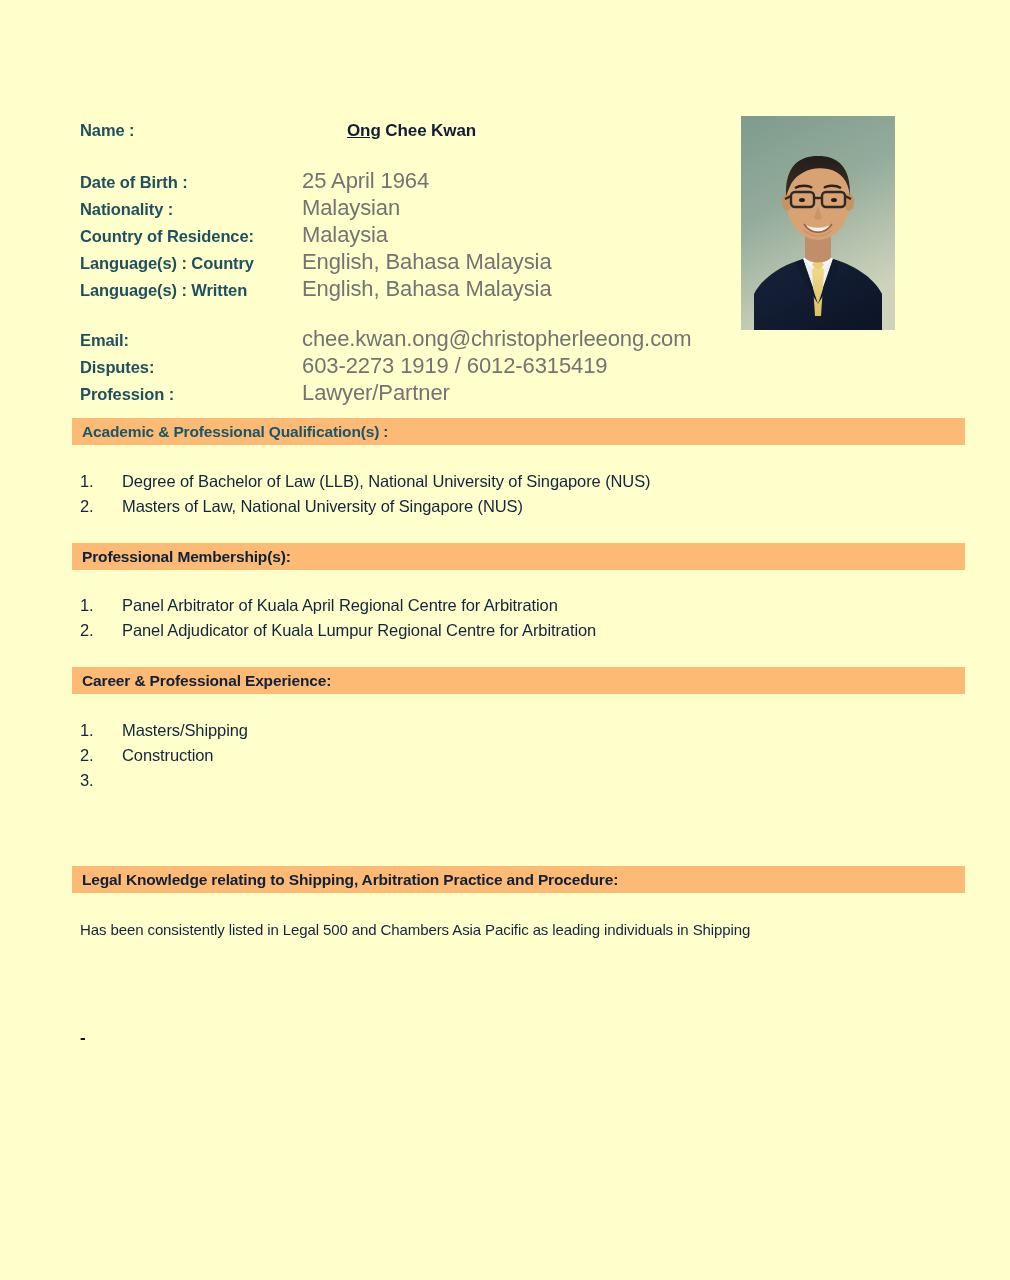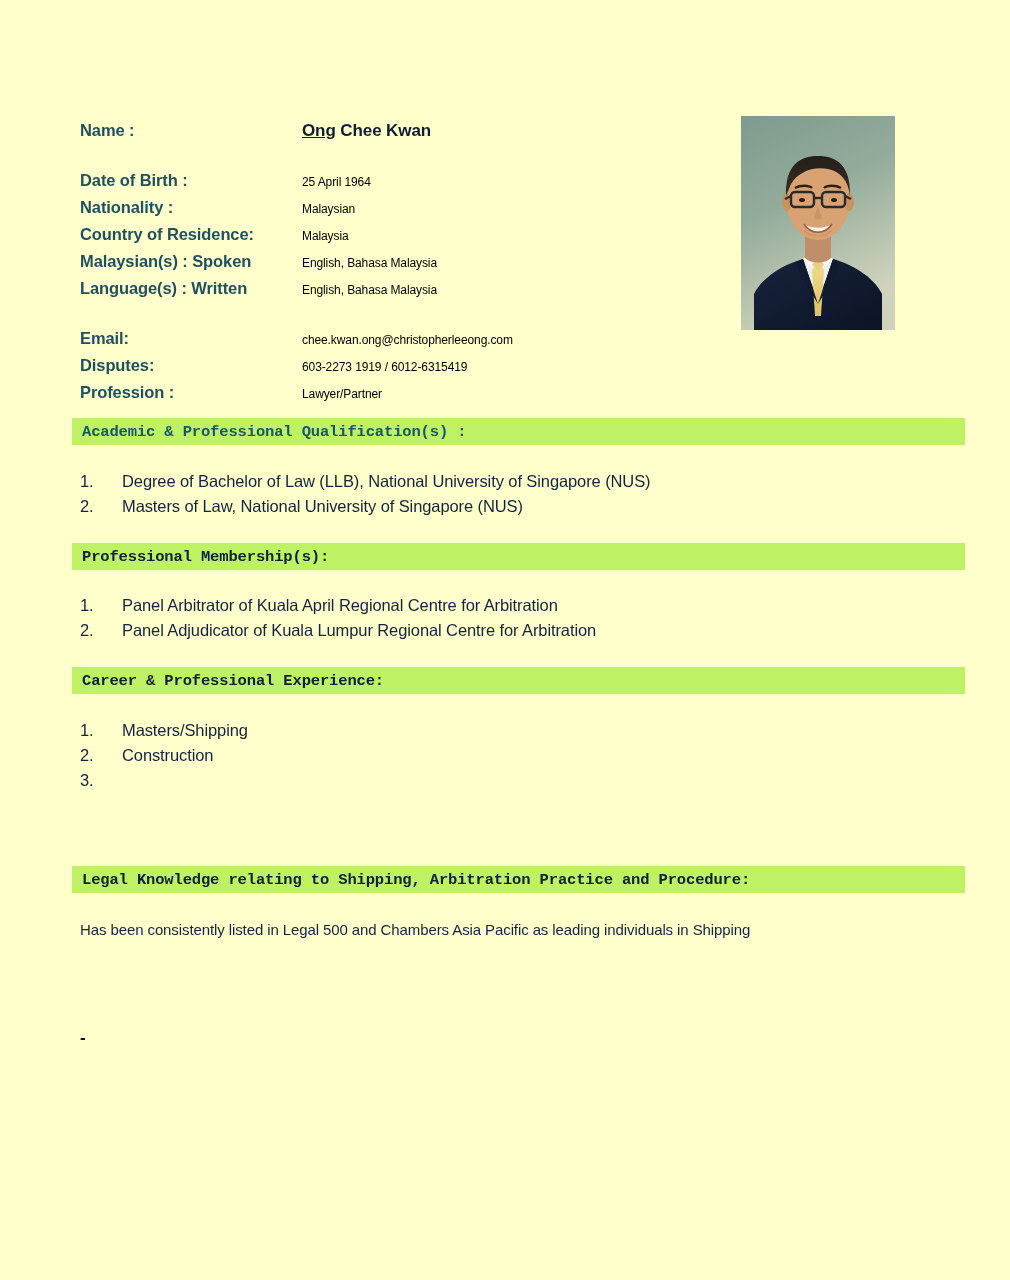--- a/index.html
+++ b/index.html
@@ -36,28 +36,29 @@
   }
   .info-label {
     width: 222px;
     flex: 0 0 222px;
     font-weight: bold;
     font-size: 16.5px;
     color: #1f5060;
     letter-spacing: -0.1px;
   }
   .info-value {
-    font-size: 12px;
-    color: #000000;
+    font-size: 22px;
+    color: #737373;
     letter-spacing: -0.1px;
   }
   .info-value.name-value {
     font-weight: bold;
     color: #101d33;
     font-size: 17px;
+    margin-left: 45px;
   }
   .name-underline {
     text-decoration: underline;
   }
   .gap-lg { height: 25px; }
   .gap-md { height: 23px; }
 
   
   .portrait {
     position: absolute;
@@ -69,24 +70,23 @@
     background: #8aa898;
   }
   .portrait svg { display: block; }
 
   
   .section-bar {
     position: absolute;
     left: 72px;
     width: 893px;
     height: 27px;
-    background: #bef264;
+    background: #fdba74;
     display: flex;
     align-items: center;
-    font-family: Liberation Mono, monospace;
   }
   .section-bar .bar-text {
     padding-left: 10px;
     font-weight: bold;
     font-size: 15.5px;
     letter-spacing: -0.15px;
     color: #0f2038;
   }
   .section-bar.teal .bar-text {
     color: #18566a;
@@ -147,21 +147,21 @@
     </div>
     <div class="info-row">
       <div class="info-label">Nationality :</div>
       <div class="info-value">Malaysian</div>
     </div>
     <div class="info-row">
       <div class="info-label">Country of Residence:</div>
       <div class="info-value">Malaysia</div>
     </div>
     <div class="info-row">
-      <div class="info-label">Malaysian(s) : Spoken</div>
+      <div class="info-label">Language(s) : Country</div>
       <div class="info-value">English, Bahasa Malaysia</div>
     </div>
     <div class="info-row">
       <div class="info-label">Language(s) : Written</div>
       <div class="info-value">English, Bahasa Malaysia</div>
     </div>
 
     <div class="gap-md"></div>
 
     <div class="info-row">

